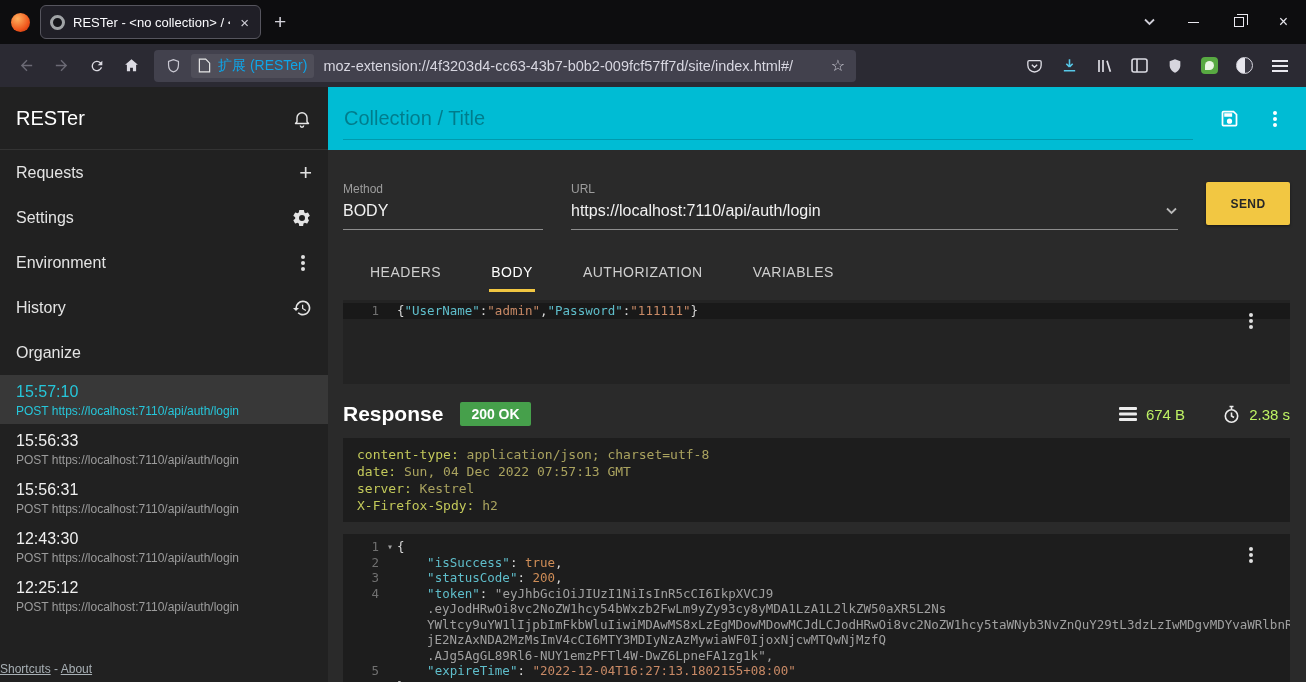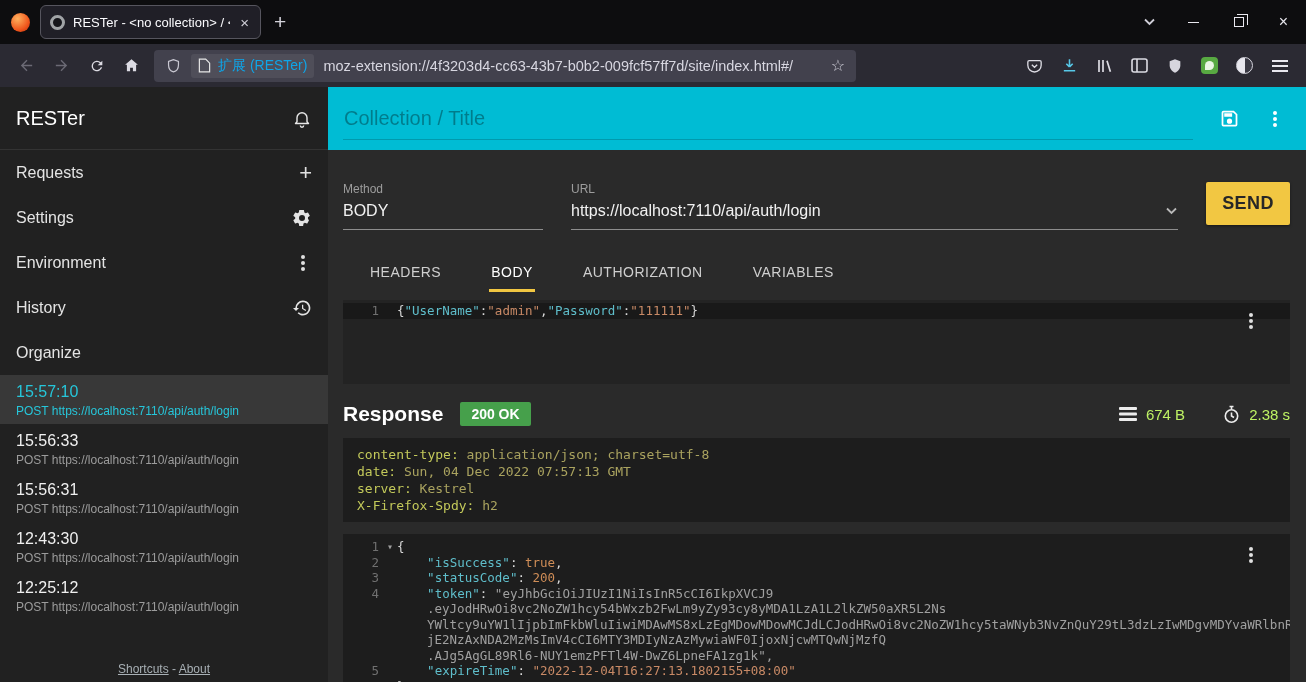--- a/index.html
+++ b/index.html
@@ -49,37 +49,37 @@
              padding:0 16px;border-bottom:1px solid #333;color:#fff}
   .sb-title{font-size:20px}
   .nav-item{height:45px;display:flex;align-items:center;justify-content:space-between;
             padding:0 16px;color:#e4e4e4;font-size:16px}
   .nav-icon{color:#e0e0e0;font-size:22px;line-height:18px}
   .hist-item{padding:8px 16px 6px}
   .hist-time{font-size:16px;color:#f0f0f0}
   .hist-url{font-size:12px;color:#9c9c9c;margin-top:3px}
   .hist-item.selected{background:#383838}
   .hist-item.selected .hist-time,.hist-item.selected .hist-url{color:#26c6da}
-  .sb-footer{position:absolute;bottom:6px;width:100%;text-align:center;font-size:12px;color:#a8b0b5}
+  .sb-footer{position:absolute;bottom:6px;width:100%;font-size:12px;color:#a8b0b5}
   .sb-link{text-decoration:underline}
 
   main{flex:1;display:flex;flex-direction:column;min-width:0;background:#2a2a2a}
   .app-header{height:63px;background:#00bcd4;display:flex;align-items:center;padding:0 22px 0 15px;gap:26px;flex:none}
   .coll-title{flex:1;font-size:20px;color:rgba(0,0,0,.34);border-bottom:1px solid rgba(0,0,0,.18);
               padding:0 0 9px 1px;margin-top:10px}
   .hdr-dots{color:#fff}
 
   .work{flex:1;min-height:0;padding:0 16px 0 15px;display:flex;flex-direction:column;overflow:hidden}
   .req-row{margin-top:32px;display:flex;gap:28px}
   .field label{display:block;font-size:12px;color:#9d9d9d;margin-bottom:6px}
   .field .val{font-size:16px;color:#f2f2f2;border-bottom:1px solid #8d8d8d;padding-bottom:9px}
   .f-method{width:200px}
   .f-url{flex:1;min-width:0}
   .val-row{display:flex;align-items:center;justify-content:space-between;gap:8px}
-  .send-btn{width:84px;height:43px;background:#f2c742;color:#272727;font-weight:bold;font-size:18px;
+  .send-btn{width:84px;height:43px;background:#f2c742;color:#272727;font-weight:bold;font-size:12px;
             letter-spacing:.4px;border:none;border-radius:2px;box-shadow:0 1px 3px rgba(0,0,0,.45);
             font-family:"Liberation Sans",sans-serif}
   .tabs{margin-top:22px;display:flex;gap:46px;padding-left:25px}
   .tab-item{padding:12px 2px;font-size:14px;color:#cfcfcf;letter-spacing:.5px}
   .tab-item.active{color:#fff;border-bottom:3px solid #f2c742;padding-bottom:9px}
 
   .editor{background:#1d1d1d;font-family:"DejaVu Sans Mono",monospace;font-size:12.5px;position:relative}
   #req-editor{margin-top:8px;height:84px;background:#232323;padding-top:3px;flex:none}
   #req-editor .code-row{background:#191919}
   #resp-editor{margin-top:12px;flex:1;min-height:0;padding-top:5px}

